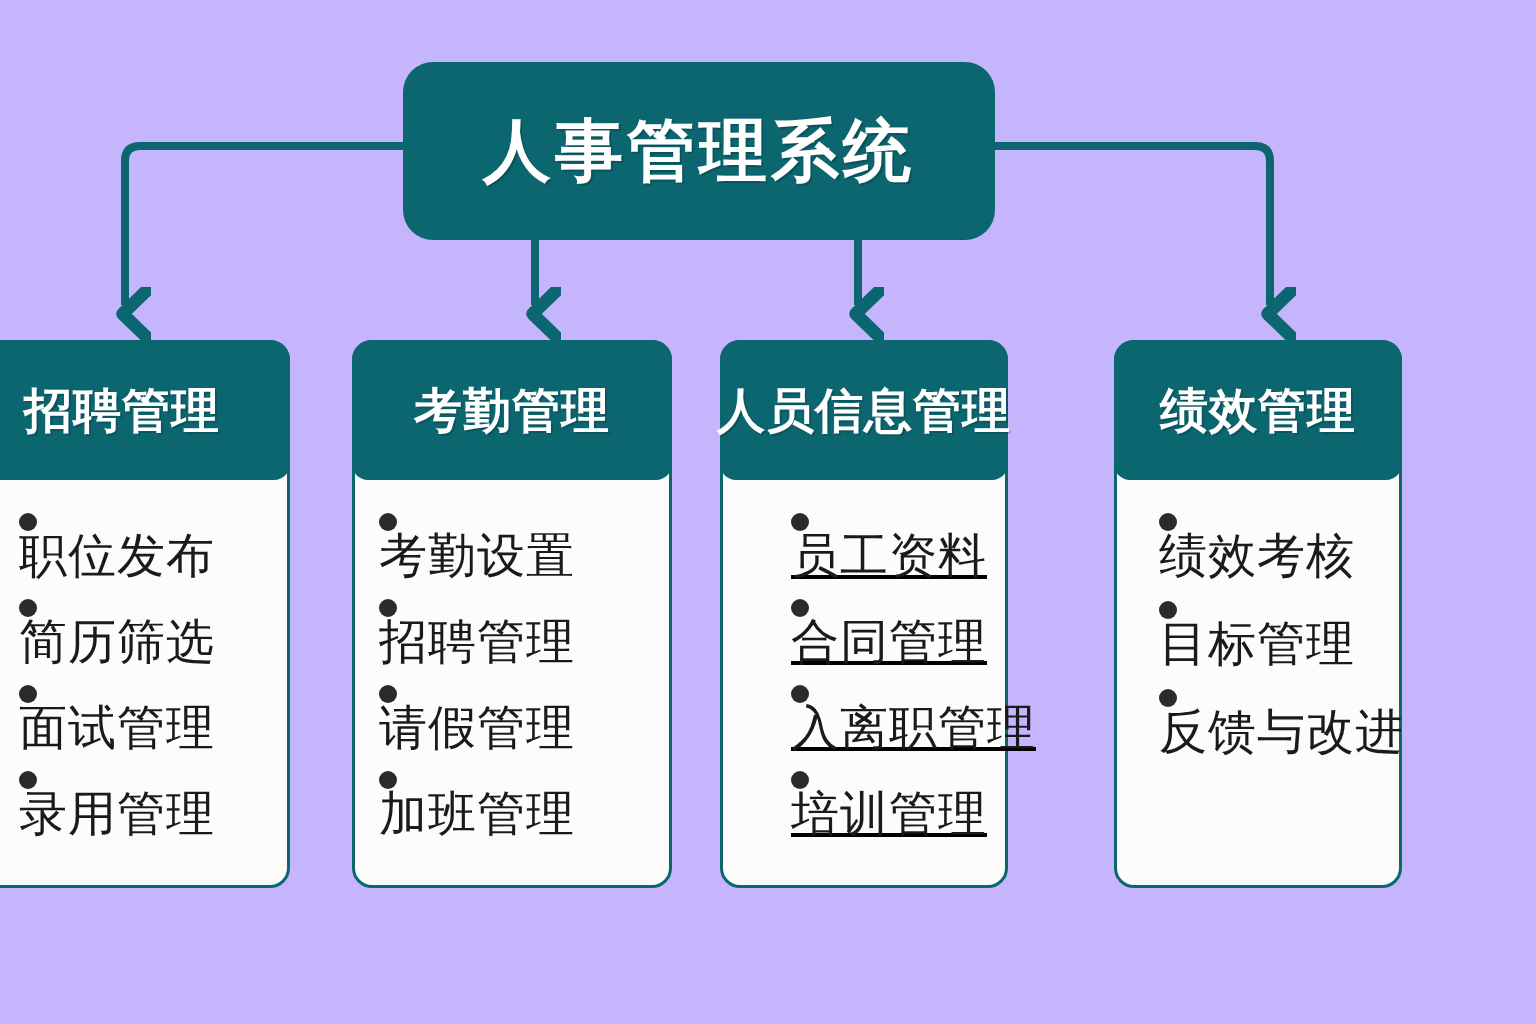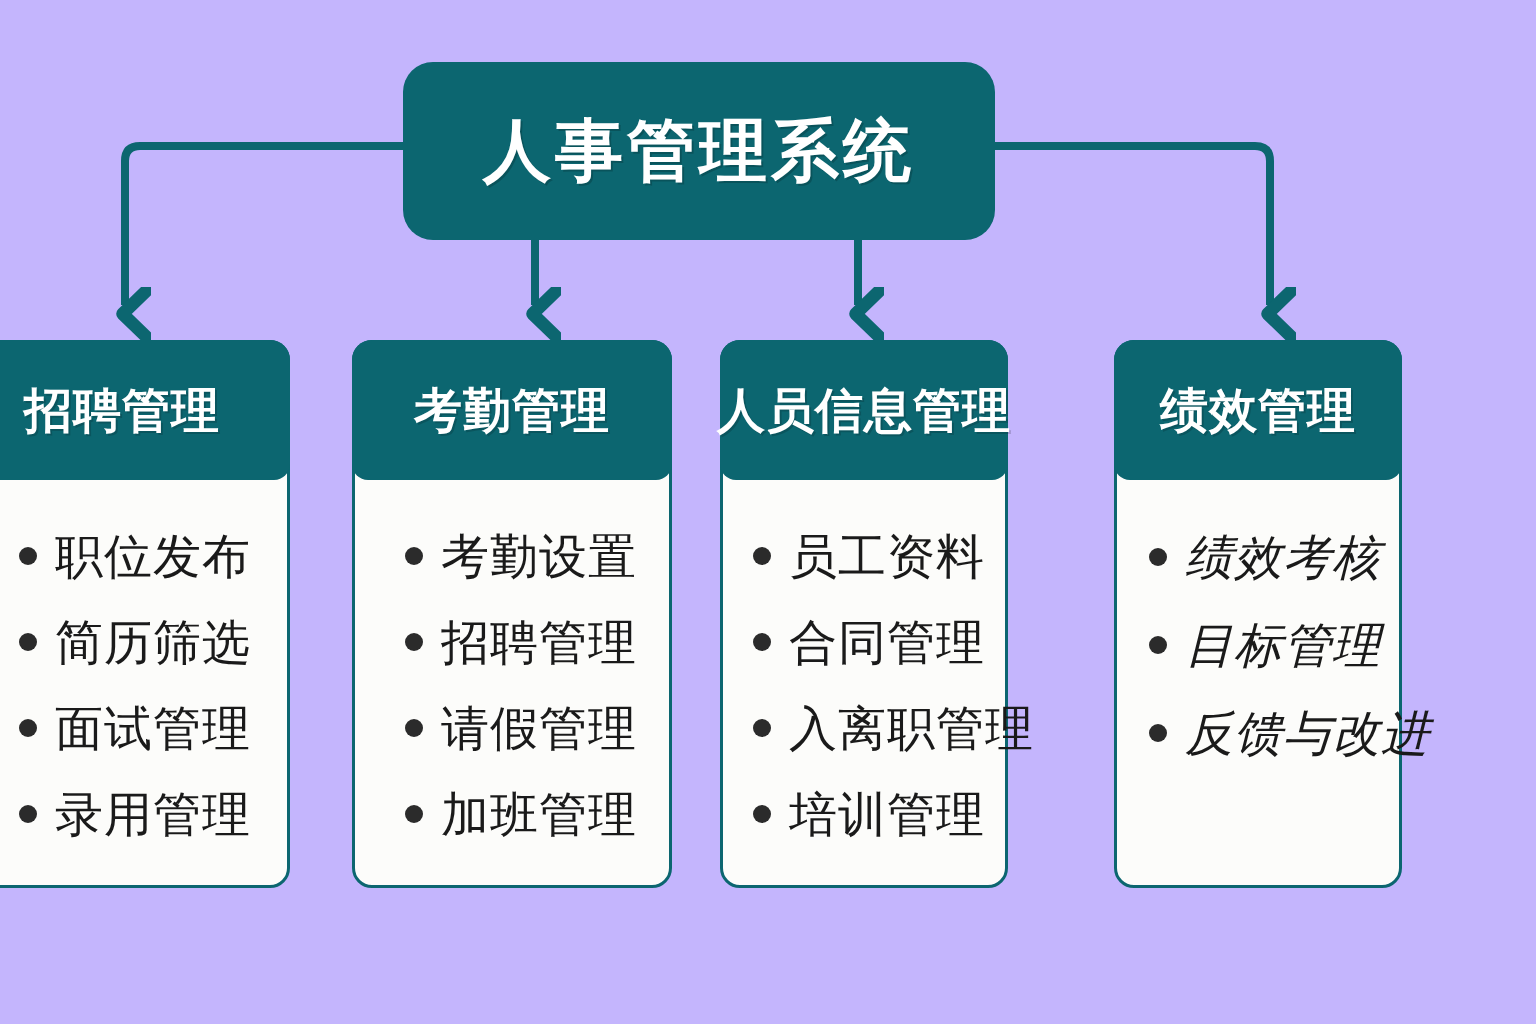--- a/index.html
+++ b/index.html
@@ -95,23 +95,23 @@
     position: absolute;
     top: 170px;
     left: 0;
     right: 0;
     margin: 0;
     padding: 0;
     list-style: none;
   }
   .card-list li {
     display: flex;
-    align-items: center;
     height: 86px;
     white-space: nowrap;
+    flex-direction: column;
   }
   .bullet {
     width: 18px;
     height: 18px;
     background: #2b2b2b;
     border-radius: 50%;
     flex: 0 0 auto;
     margin-right: 18px;
   }
   .item-label {
@@ -121,27 +121,27 @@
     line-height: 1;
     letter-spacing: 1px;
   }
 
   
   #card-0 { left: -46px; width: 336px; }
   #card-0 .card-list { padding-left: 62px; }
   #card-0 .card-header { border-radius: 20px 20px 16px 16px; }
 
   #card-1 { left: 352px; width: 320px; }
-  #card-1 .card-list { padding-left: 50px; }
+  #card-1 .card-list { padding-left: 24px; }
 
   #card-2 { left: 720px; width: 288px; }
-  #card-2 .card-list { padding-left: 30px; }
+  #card-2 .card-list { padding-left: 68px; text-decoration: underline; }
 
   #card-3 { left: 1114px; width: 288px; }
-  #card-3 .card-list { padding-left: 32px; font-style: italic; }
+  #card-3 .card-list { padding-left: 42px; }
   #card-3 .card-list li { height: 88px; }
 </style>
 </head>
 <body>
 
 <div id="canvas">
 
   <svg id="connectors" viewBox="0 0 1536 1024" width="1536" height="1024" xmlns="http://www.w3.org/2000/svg">
     <defs>
       <marker id="arrowhead" markerWidth="7" markerHeight="7" refX="2.2" refY="3.3" orient="auto" markerUnits="strokeWidth">

